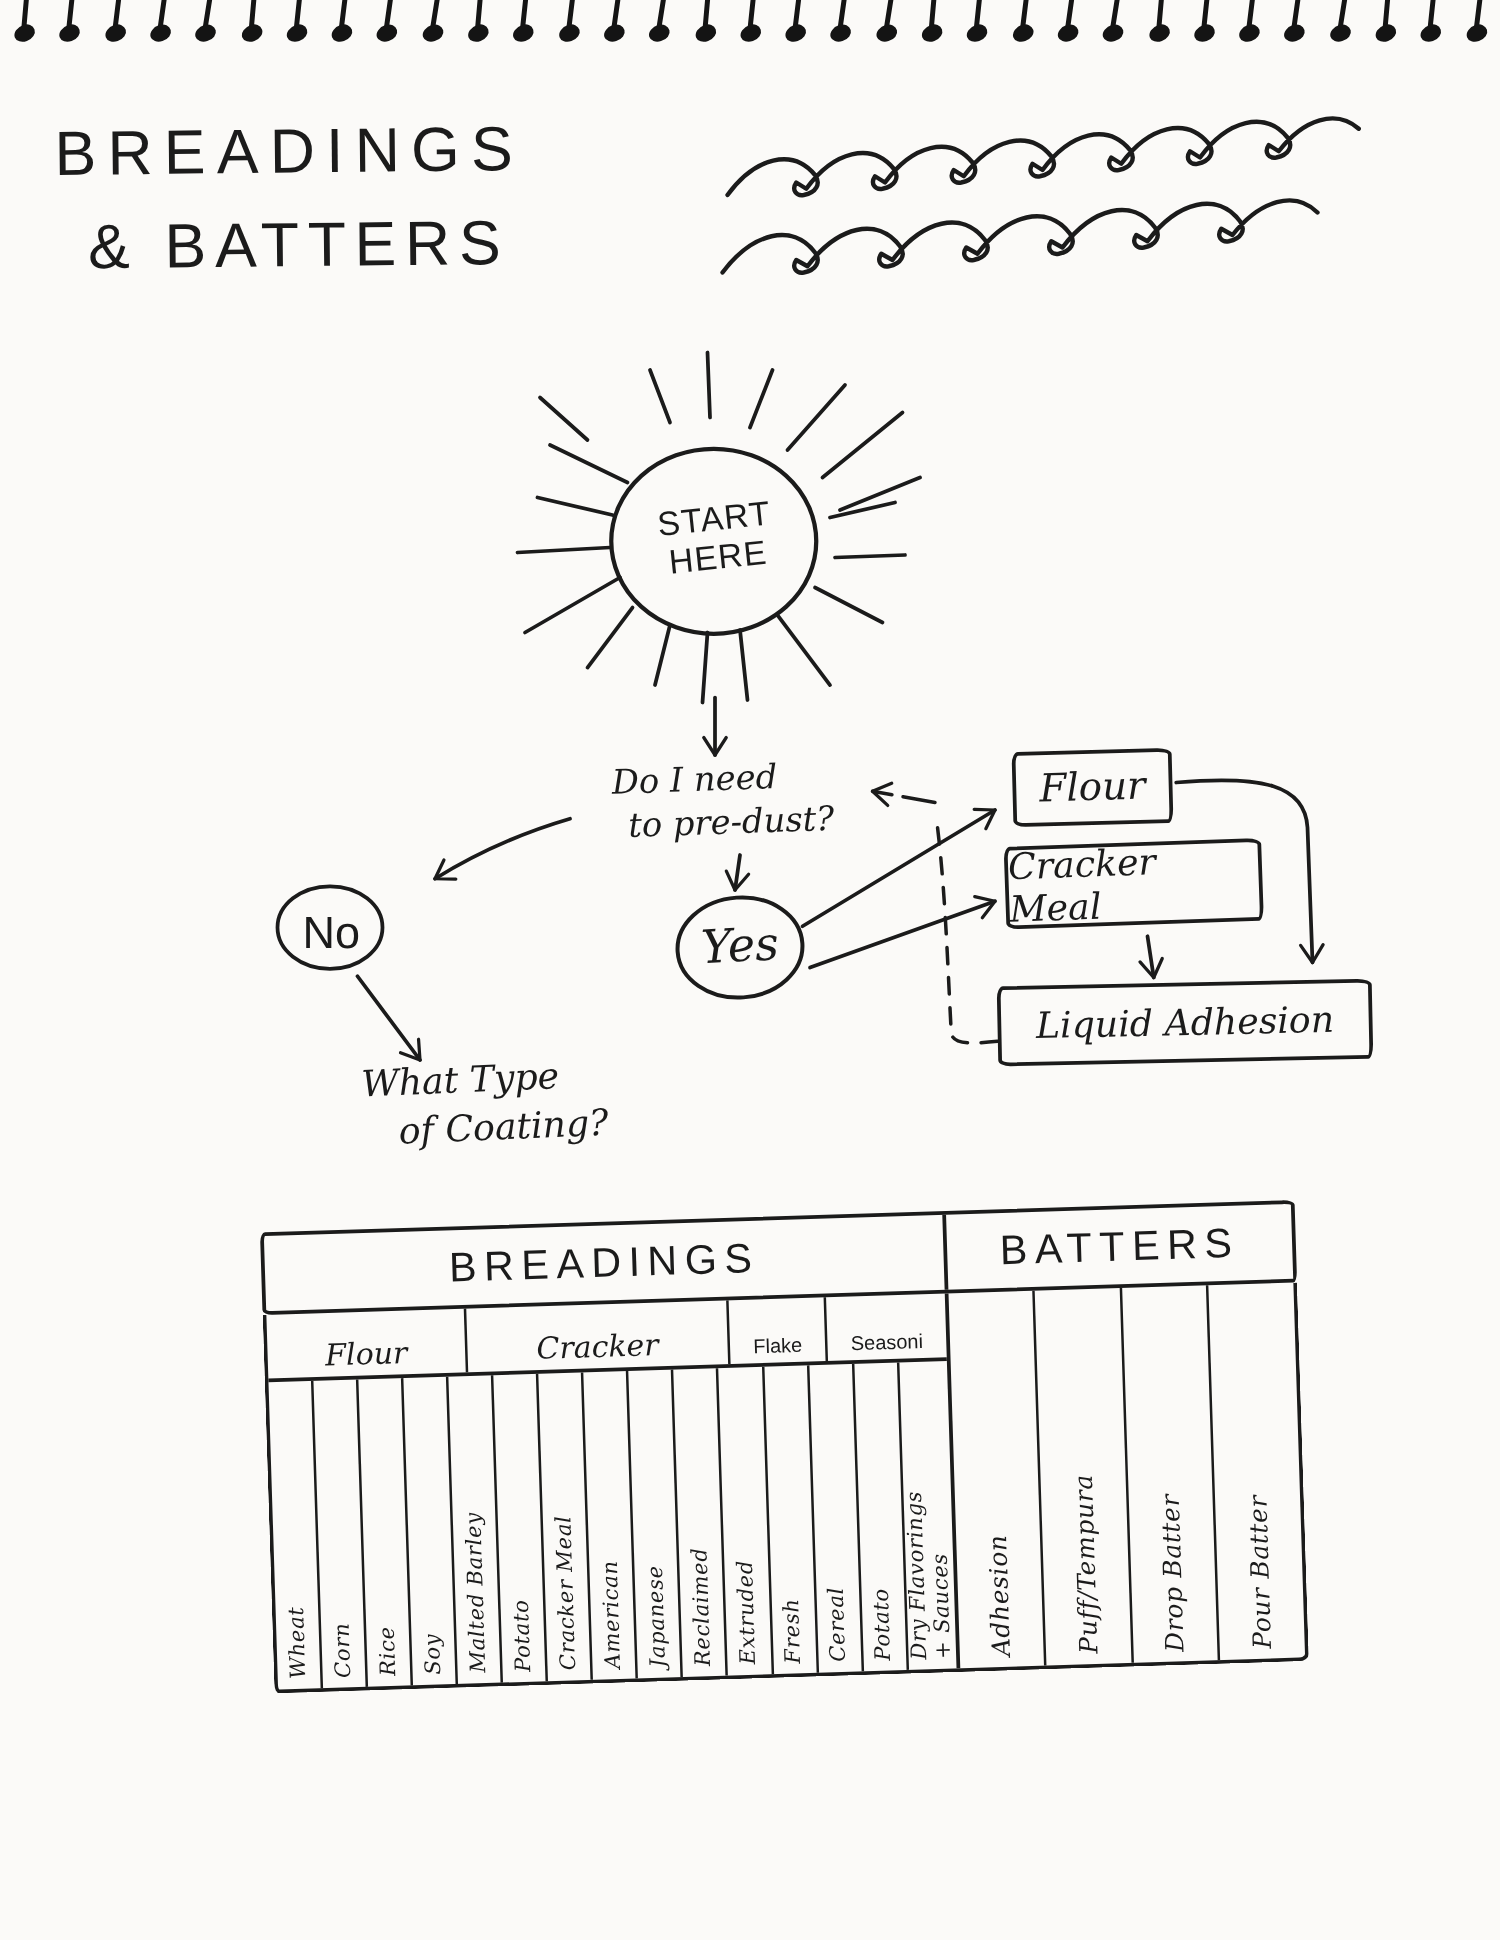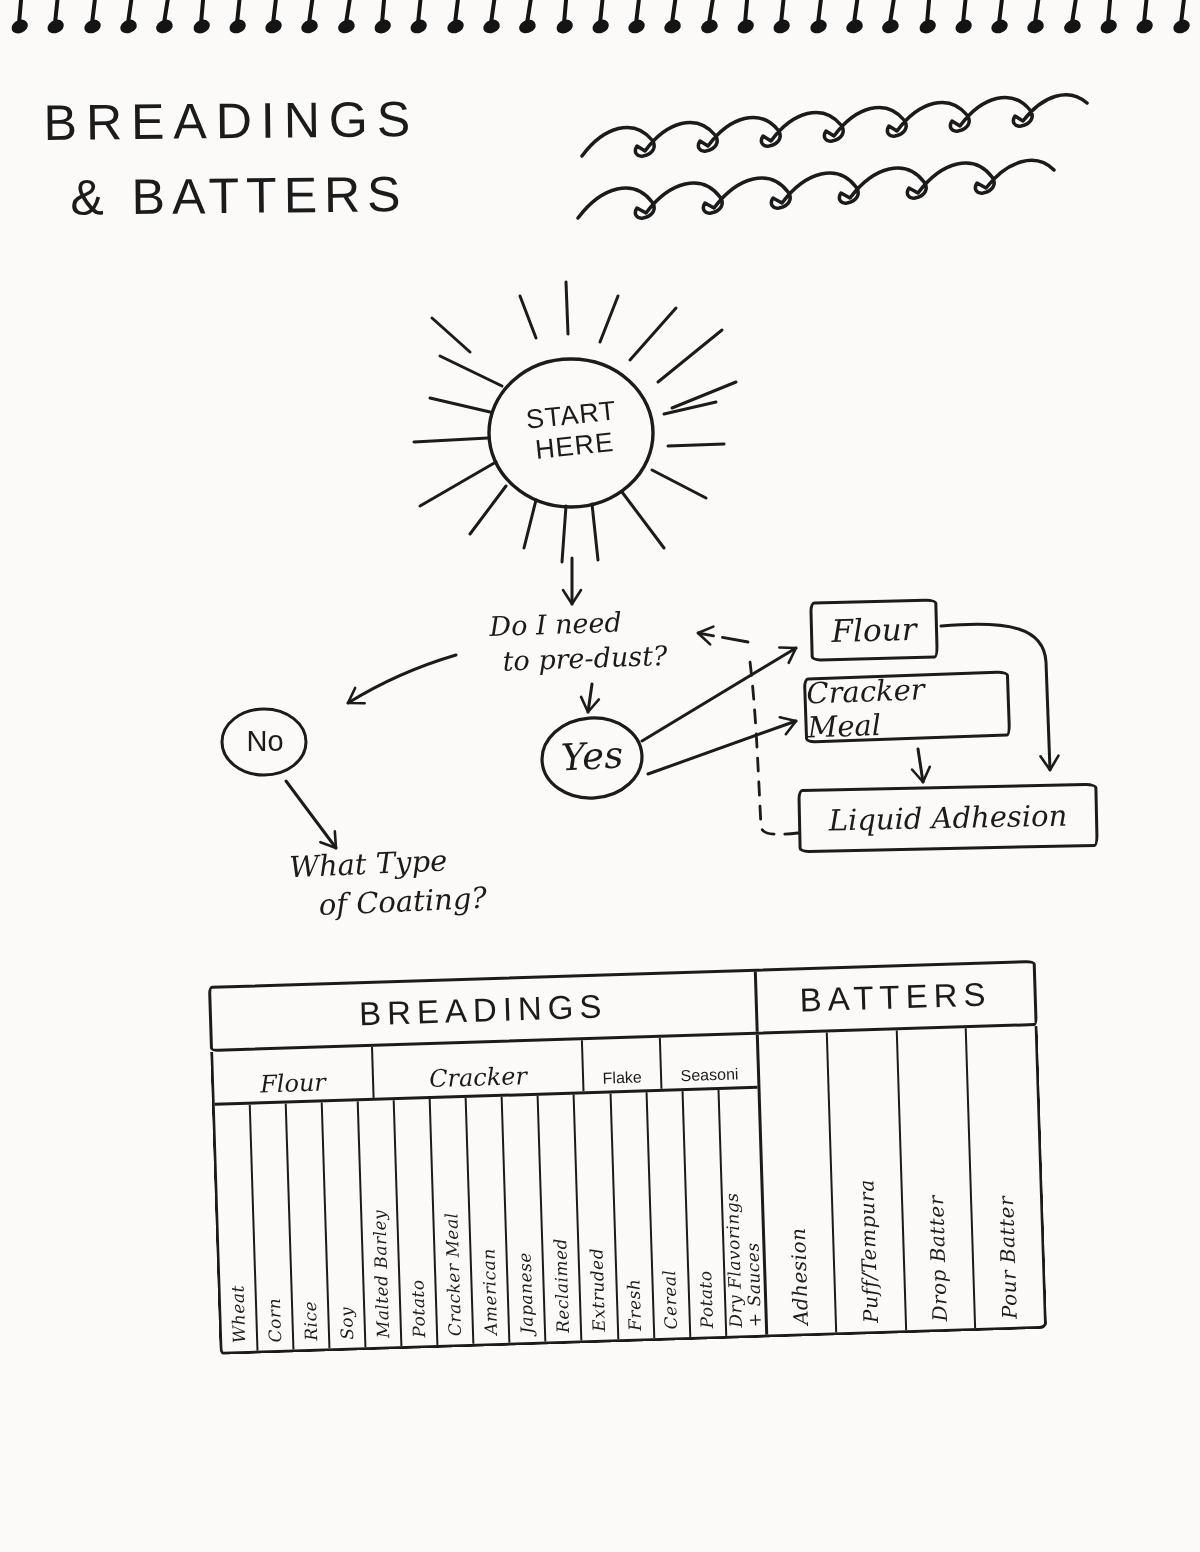--- a/index.html
+++ b/index.html
@@ -26,21 +26,21 @@
 
   .script { font-family:"DejaVu Serif", serif; font-style:italic; }
 
   .start { position:absolute; left:506px; top:400px; width:134px; text-align:center;
            font-size:27px; letter-spacing:1px; line-height:1.15; transform:rotate(-6deg); }
 
   .q1 { position:absolute; left:490px; top:606px; font-size:27px; line-height:1.3;
         transform:rotate(-2deg); }
   .q1 .l2 { padding-left:12px; }
 
-  .no-label  { position:absolute; left:236px; top:725px; width:58px; text-align:center; font-size:29px; }
+  .no-label  { position:absolute; left:236px; top:725px; width:58px; text-align:center; font-size:36px; }
   .yes-label { position:absolute; left:556px; top:735px; width:72px; text-align:center;
                font-size:37px; transform:rotate(-3deg); }
 
   .q2 { position:absolute; left:290px; top:844px; font-size:29px; line-height:1.35;
         transform:rotate(-2.5deg); }
   .q2 .l2 { padding-left:28px; }
 
   .hand-box { position:absolute; border:3px solid var(--ink); background:transparent;
               display:flex; align-items:center; justify-content:center;
               border-radius:5px 12px 4px 10px / 10px 5px 12px 5px;

